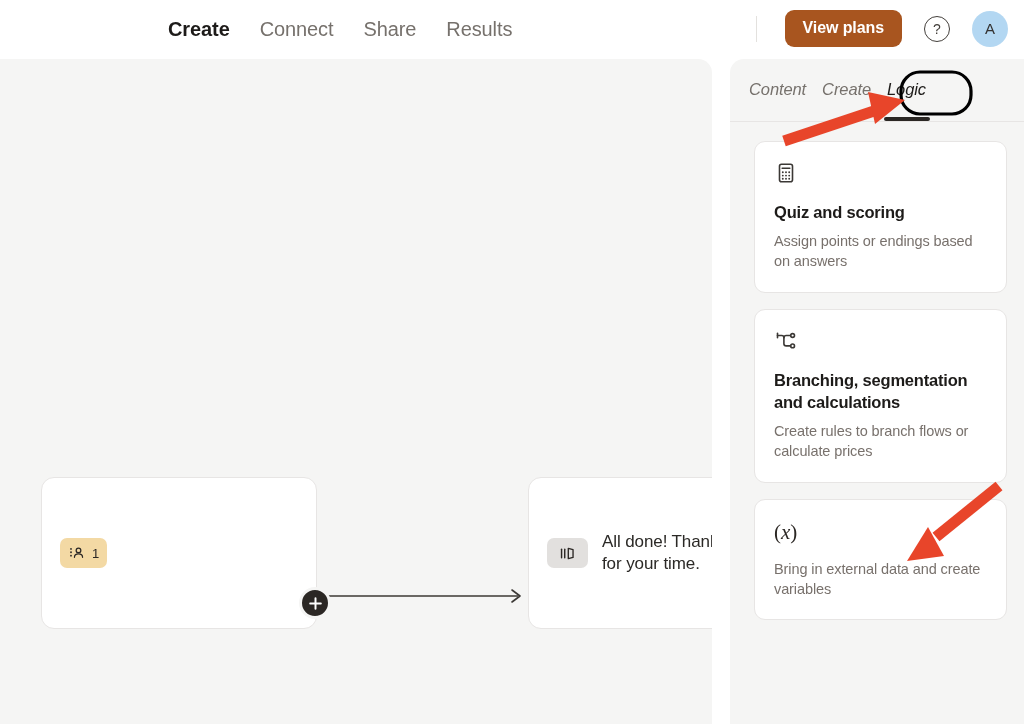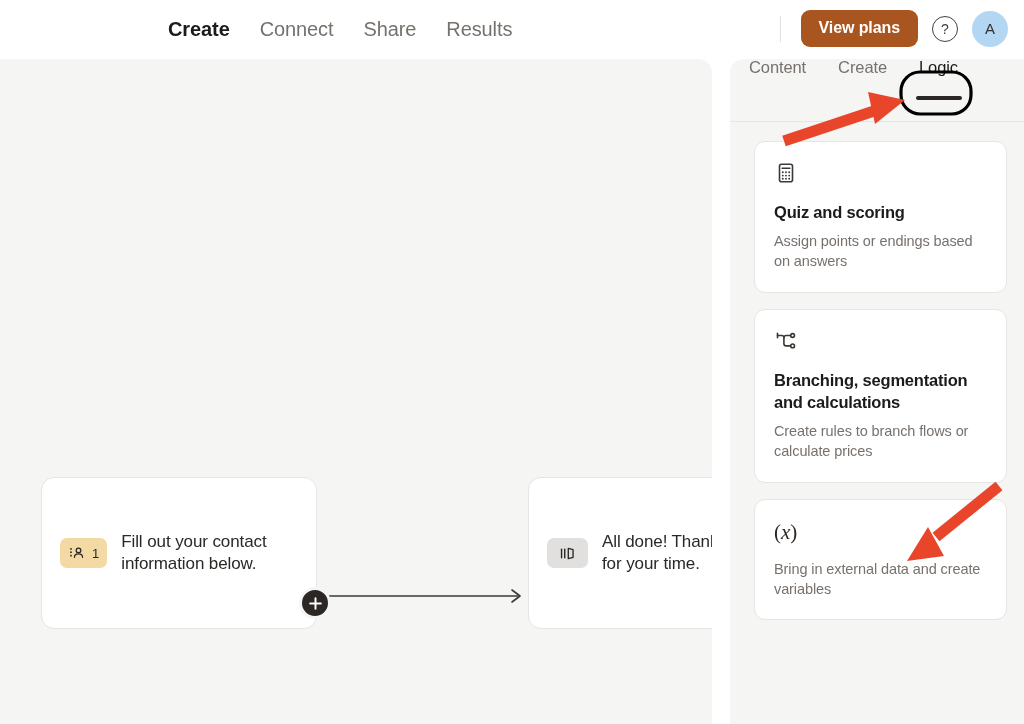--- a/index.html
+++ b/index.html
@@ -19,21 +19,21 @@
   }
   #main-nav { display: flex; align-items: center; gap: 30px; margin-left: 168px; }
   .nav-item {
     font-size: 20px; color: #76716c; letter-spacing: -0.1px;
     cursor: pointer; white-space: nowrap; line-height: 1;
   }
   .nav-item.active { color: #1d1b19; font-weight: bold; }
 
   #header-right {
     position: absolute; right: 16px; top: 0; height: 57px;
-    display: flex; align-items: center; gap: 14px;
+    display: flex; align-items: center; gap: 22px;
   }
   #header-divider { width: 1px; height: 26px; background: #e3e1de; margin-right: 6px; }
   #view-plans-button {
     background: #a8551f; color: #ffffff;
     font-size: 16px; font-weight: bold;
     border: none; border-radius: 9px;
     padding: 10px 18px 11px; cursor: pointer;
     line-height: 1; letter-spacing: -0.1px;
     font-family: "Liberation Sans", sans-serif;
   }
@@ -102,23 +102,24 @@
   
   #right-panel {
     position: absolute; left: 730px; top: 59px;
     width: 294px; height: 665px;
     background: #f5f5f4;
     border-top-left-radius: 14px;
     overflow: hidden;
   }
   #panel-tabs {
     position: relative; height: 63px;
-    display: flex; align-items: flex-start; gap: 32px;
+    display: flex; align-items: center; gap: 16px;
     padding-left: 19px;
     border-bottom: 1px solid #e7e5e4;
+    font-style: italic;
   }
   .panel-tab {
     font-size: 16.5px; color: #76716c; cursor: pointer;
     line-height: 1; letter-spacing: -0.1px;
     position: relative; padding-bottom: 2px;
   }
   .panel-tab.active { color: #1d1b19; }
   .panel-tab.active::after {
     content: ""; position: absolute;
     left: 50%; transform: translateX(-50%);
@@ -191,21 +192,20 @@
       <div class="card-badge badge-contact">
         <svg width="18" height="18" viewBox="0 0 24 24">
           <circle cx="4" cy="6.5" r="1.2" fill="#2b2724"></circle>
           <circle cx="4" cy="11" r="1.2" fill="#2b2724"></circle>
           <circle cx="4" cy="15.5" r="1.2" fill="#2b2724"></circle>
           <circle cx="14" cy="8.5" r="3.1" fill="none" stroke="#2b2724" stroke-width="1.7"></circle>
           <path d="M8.6 17.8c0-2.8 2.4-4.6 5.4-4.6s5.4 1.8 5.4 4.6" fill="none" stroke="#2b2724" stroke-width="1.7" stroke-linecap="round"></path>
         </svg>
         <span class="badge-count">1</span>
       </div>
-      <div class="card-text">Fill out your contact<br>information below.</div>
     </div>
 
     <div id="plus-button">
       <svg width="15" height="15" viewBox="0 0 16 16">
         <path d="M8 2.3v11.4M2.3 8h11.4" stroke="#ffffff" stroke-width="2.1" stroke-linecap="round"></path>
       </svg>
     </div>
 
     <div class="flow-card" id="card-ending">
       <div class="card-badge badge-ending">

